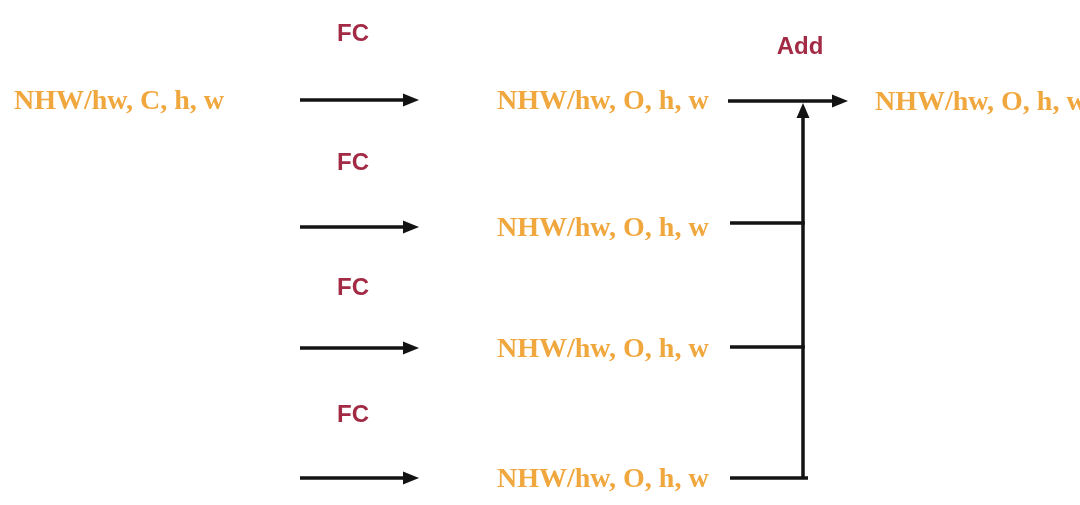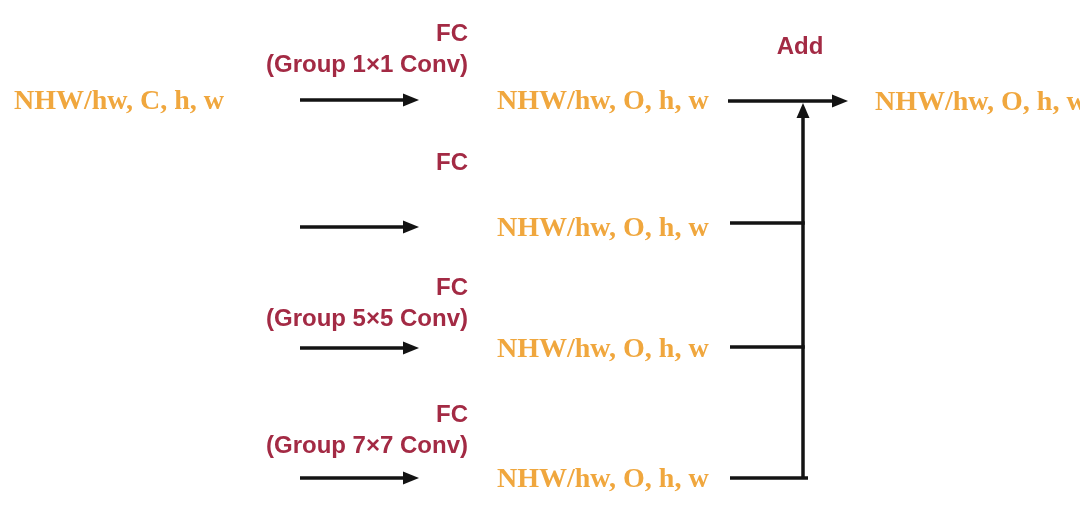--- a/index.html
+++ b/index.html
@@ -25,21 +25,21 @@
     font-family:"Liberation Serif","DejaVu Serif",serif;
     font-weight:bold;
     font-size:28px;
     line-height:28px;
     color:var(--orange);
     white-space:nowrap;
   }
   .branch-label{
     position:absolute;
     width:230px;
-    text-align:right;
+    text-align:center;
     font-weight:bold;
     font-size:24px;
     line-height:31px;
     color:var(--red);
     white-space:nowrap;
   }
   .add-label{
     position:absolute;
     left:750px;top:32px;width:100px;
     text-align:center;
@@ -83,32 +83,29 @@
     </g>
     <line x1="730" y1="223" x2="804.75" y2="223"></line>
     <line x1="730" y1="347" x2="804.75" y2="347"></line>
     <line x1="730" y1="478" x2="808" y2="478"></line>
   </svg>
 
   <div class="tensor" style="left:14px;top:86px">NHW/hw, C, h, w</div>
 
   <div class="branch-label" style="left:238px;top:17px">
     <div>FC</div>
-    <div>(Group 1×1 Conv)</div>
   </div>
   <div class="branch-label" style="left:238px;top:146px">
     <div>FC</div>
   </div>
   <div class="branch-label" style="left:238px;top:271px">
     <div>FC</div>
-    <div>(Group 5×5 Conv)</div>
   </div>
   <div class="branch-label" style="left:238px;top:398px">
     <div>FC</div>
-    <div>(Group 7×7 Conv)</div>
   </div>
 
   <div class="tensor" style="left:497px;top:86px">NHW/hw, O, h, w</div>
   <div class="tensor" style="left:497px;top:213px">NHW/hw, O, h, w</div>
   <div class="tensor" style="left:497px;top:334px">NHW/hw, O, h, w</div>
   <div class="tensor" style="left:497px;top:464px">NHW/hw, O, h, w</div>
 
   <div class="add-label">Add</div>
   <div class="tensor" style="left:875px;top:87px">NHW/hw, O, h, w</div>
 

